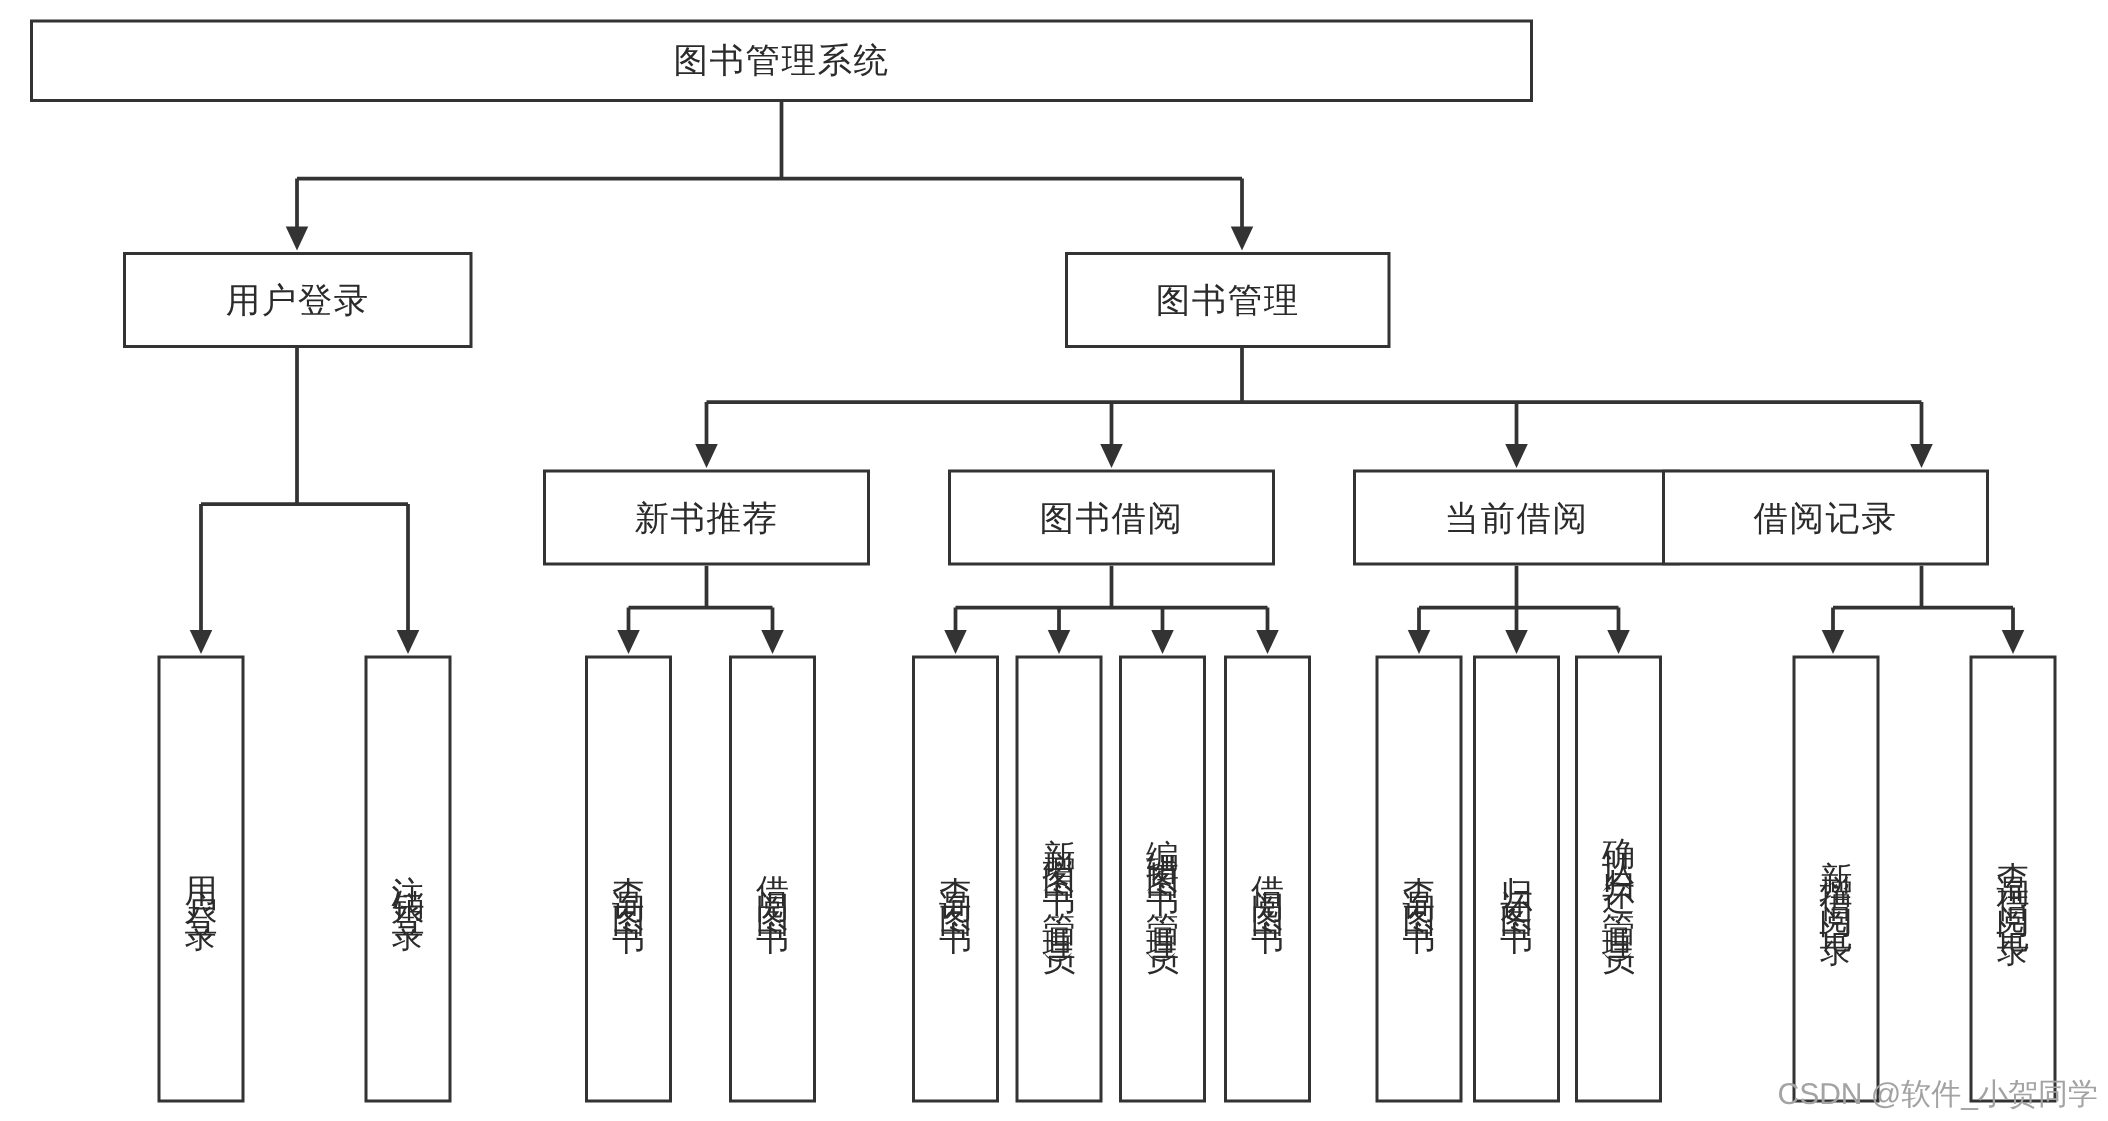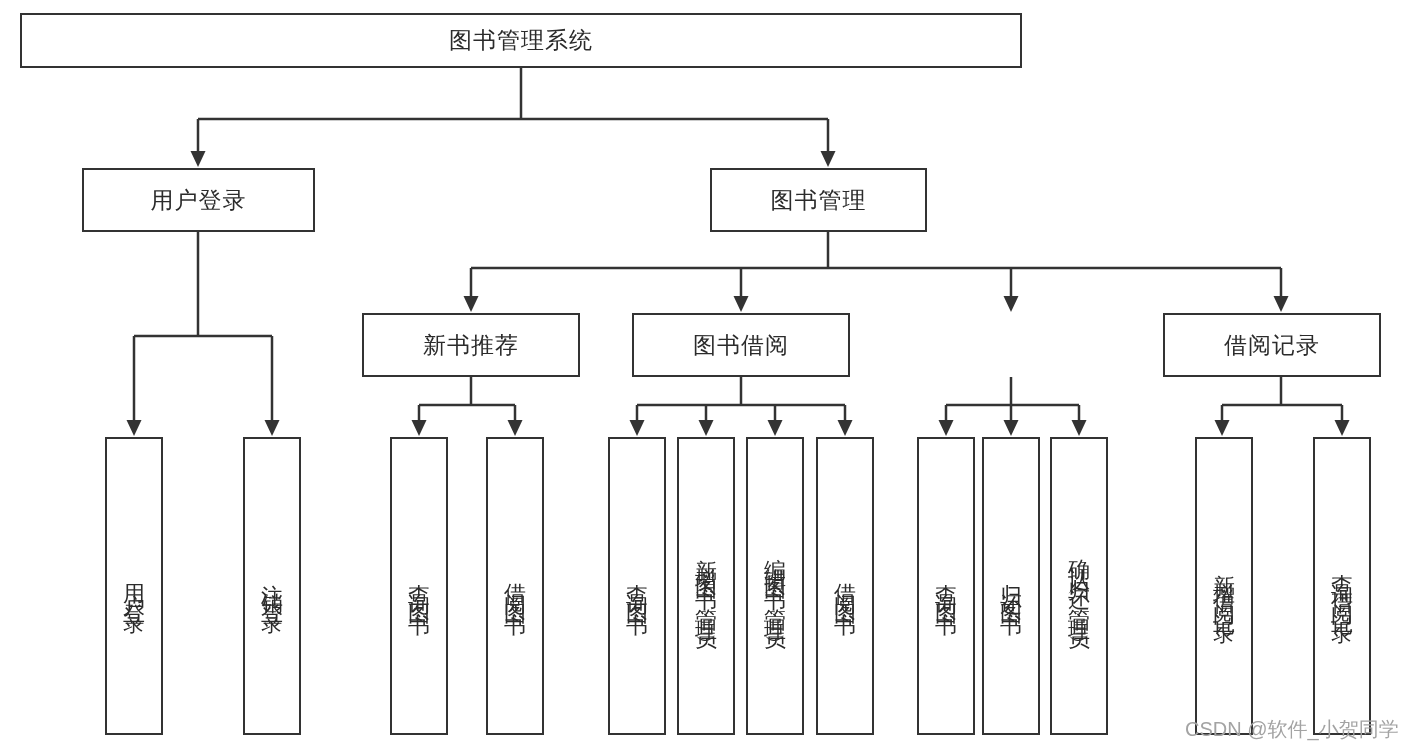--- a/index.html
+++ b/index.html
@@ -45,21 +45,21 @@
     letter-spacing: 1px;
     white-space: nowrap;
   }
   .box-root   { left: 20px;   top: 13px;  width: 1002px; height: 55px; }
   .box-l2a    { left: 82px;   top: 168px; width: 233px;  height: 64px; }
   .box-l2b    { left: 710px;  top: 168px; width: 217px;  height: 64px; }
   .box-l3     { top: 313px;   height: 64px; width: 218px; }
   .box-l3a    { left: 362px; }
   .box-l3b    { left: 632px; }
   .box-l3c    { left: 902px; }
-  .box-l3d    { left: 1163px; }
+  .box-l3d    { left: 1108px; }
   .vbox {
     position: absolute;
     top: 437px;
     width: 58px;
     height: 298px;
     box-sizing: border-box;
     border: 2.5px solid #333333;
     background: #ffffff;
     display: flex;
     align-items: center;
@@ -174,20 +174,23 @@
   <div class="hbox box-l2b">
     <span class="hlabel">图书管理</span>
   </div>
 
   <div class="hbox box-l3 box-l3b">
     <span class="hlabel">图书借阅</span>
   </div>
   <div class="hbox box-l3 box-l3a">
     <span class="hlabel">新书推荐</span>
   </div>
+  <div class="hbox box-l3 box-l3c">
+    <span class="hlabel">当前借阅</span>
+  </div>
   <div class="hbox box-l3 box-l3d">
     <span class="hlabel">借阅记录</span>
   </div>
 
   <div class="vbox" style="left:105px">
     <span class="vlabel">用户登录</span>
   </div>
   <div class="vbox" style="left:243px">
     <span class="vlabel">注销登录</span>
   </div>

